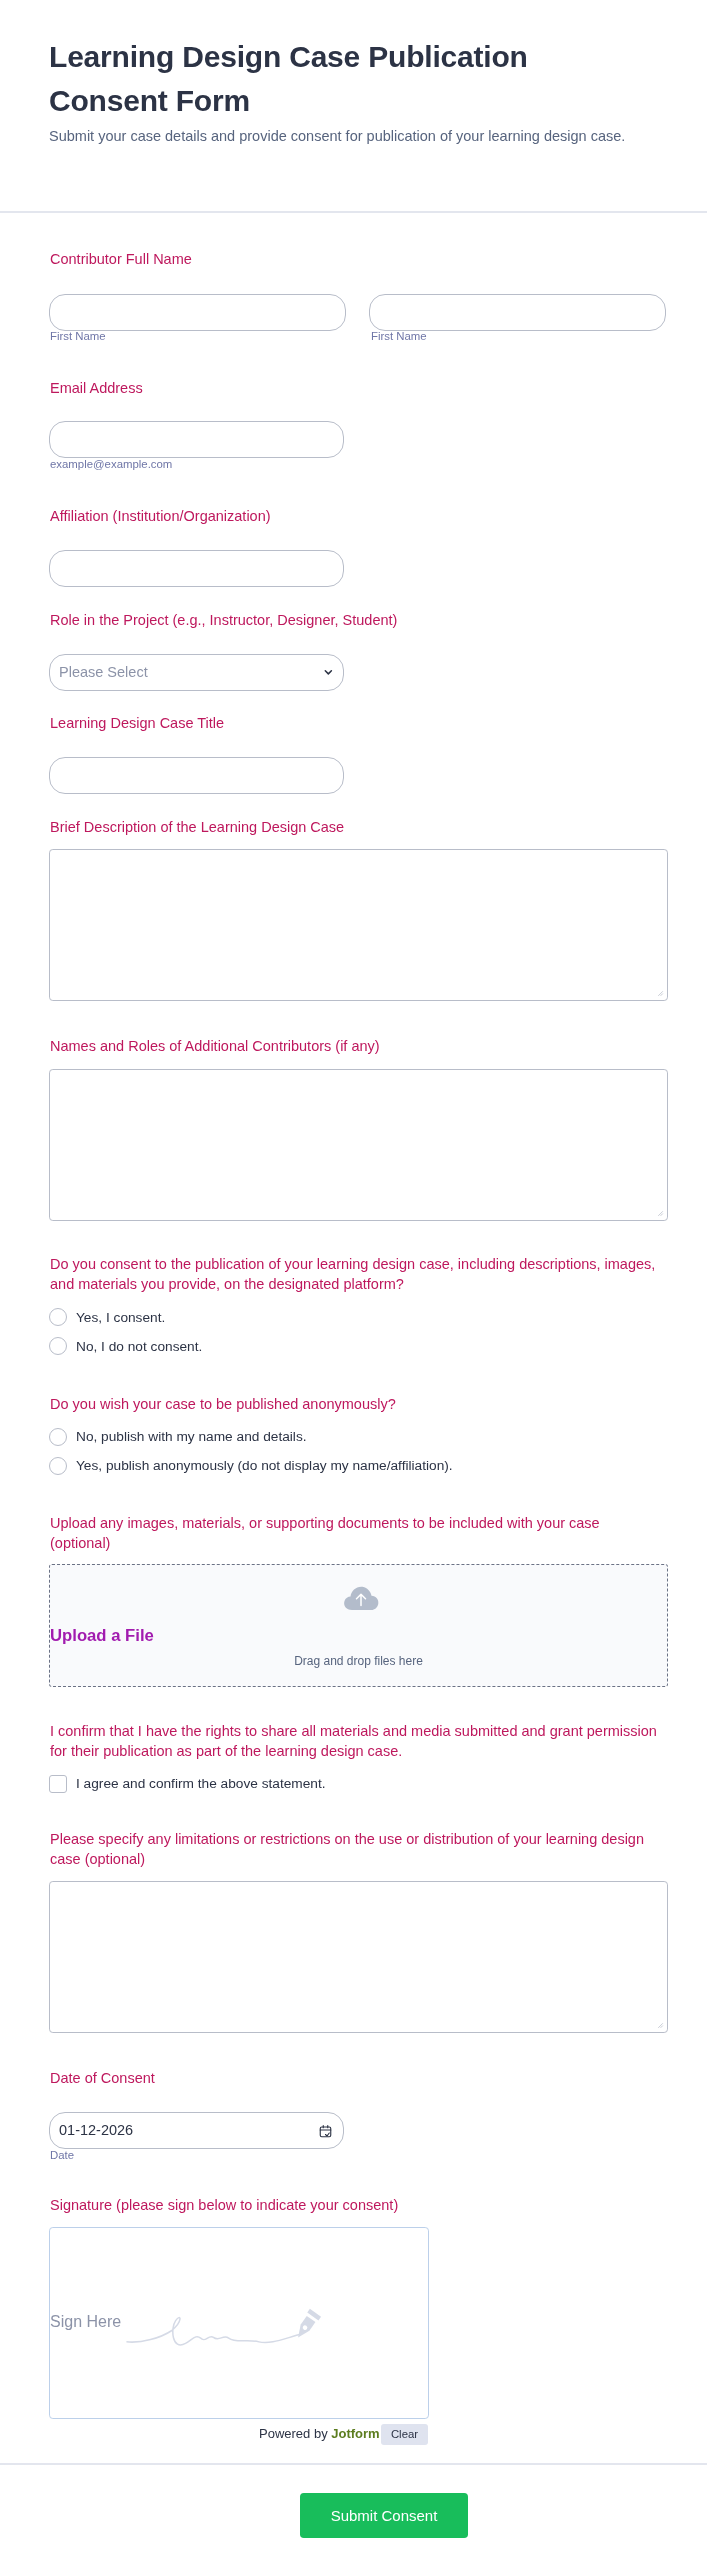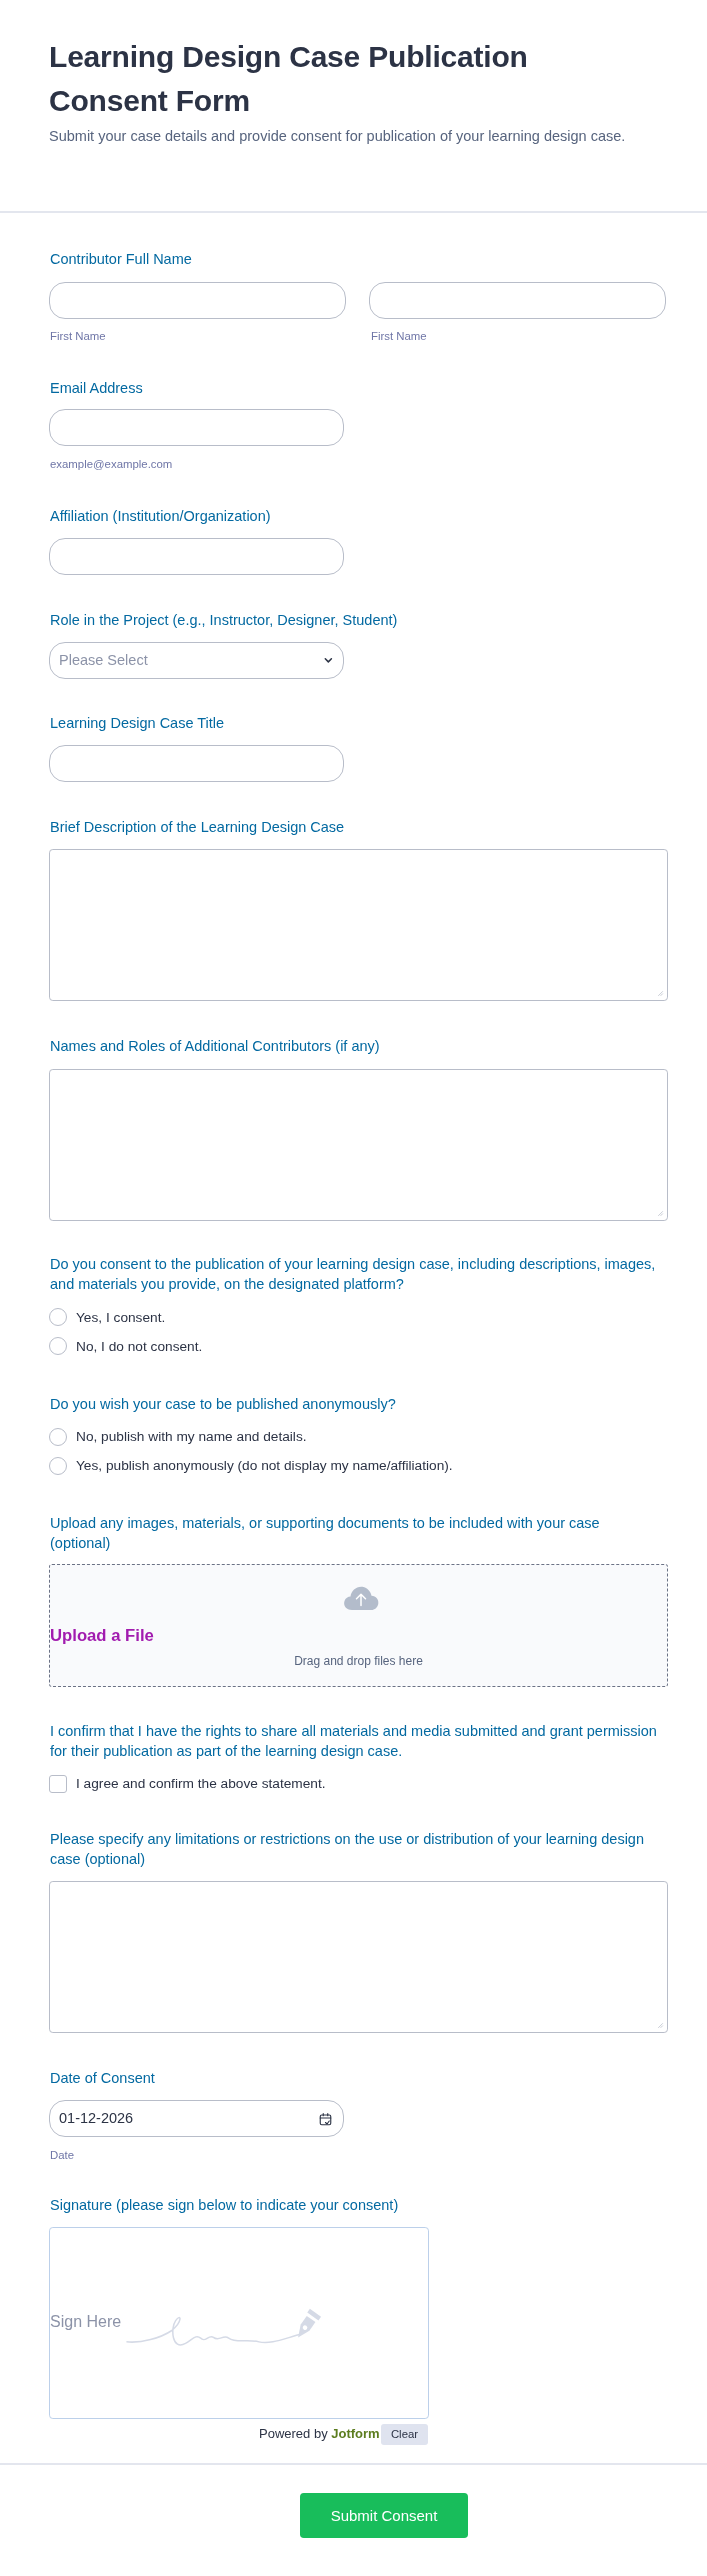--- a/index.html
+++ b/index.html
@@ -2,23 +2,23 @@
 <html style="font-size:12px"><head>
 <meta charset="utf-8">
 <style>
   * { box-sizing: border-box; margin: 0; padding: 0; }
   html, body { width: 708px; height: 2576px; background: #ffffff; font-family: "Liberation Sans", "DejaVu Sans", sans-serif; color: #2c3345; overflow: hidden; }
   .page { position: relative; width: 708px; height: 2576px; }
   .abs { position: absolute; }
   .title { left: 49px; top: 35px; width: 609px; font-size: 30px; font-weight: 600; line-height: 44px; color: #2c3345; letter-spacing: -0.2px; }
   .subtitle { left: 49px; top: 124px; width: 624px; font-size: 14.5px; line-height: 25px; color: #57647e; }
   .hr { left: 0; width: 708px; height: 1.5px; background: #e3e6ee; }
-  .label { font-size: 14.5px; color: #0369a1; line-height: 20px; left: 50px; width: 609px; }
+  .label { font-size: 14.5px; color: #be185d; line-height: 20px; left: 50px; width: 609px; }
   .sublabel { font-size: 11.4px; color: #6f76a7; left: 50px; }
-  .input { border: 1.1px solid #b8bdc9; border-radius: 16px; background: #fff; height: 37px; }
+  .input { border: 1.1px solid #b8bdc9; border-radius: 16px; background: #fff; height: 37px; margin-top: 12px; }
   .textarea { border: 1.1px solid #b8bdc9; border-radius: 3.8px; background: #fff; }
   .resize { position: absolute; right: 3px; bottom: 3px; width: 7.6px; height: 7.6px; }
   .select-text { position: absolute; left: 9px; top: 9px; font-size: 14.5px; color: #8c93a8; }
   .chev { position: absolute; right: 9px; top: 12px; width: 10.7px; height: 10.7px; }
   .radio { width: 18px; height: 18px; border: 1.1px solid #b8bdc9; border-radius: 50%; background: #fff; left: 49px; }
   .opt { font-size: 13.7px; color: #2c3345; left: 76px; }
   .checkbox { width: 18px; height: 18px; border: 1.1px solid #b8bdc9; border-radius: 3px; background: #fff; left: 49px; }
   .upload { left: 49px; top: 1564px; width: 619px; height: 123px; border: 1.1px dashed #6b7285; border-radius: 3px; background: #f9fafc; }
   .upload-title { position: absolute; left: 0; width: 100%; top: 61px; text-align: left; font-size: 16.7px; font-weight: 600; color: #a21caf; }
   .upload-sub { position: absolute; left: 0; width: 100%; top: 89px; text-align: center; font-size: 12px; color: #57647e; }

